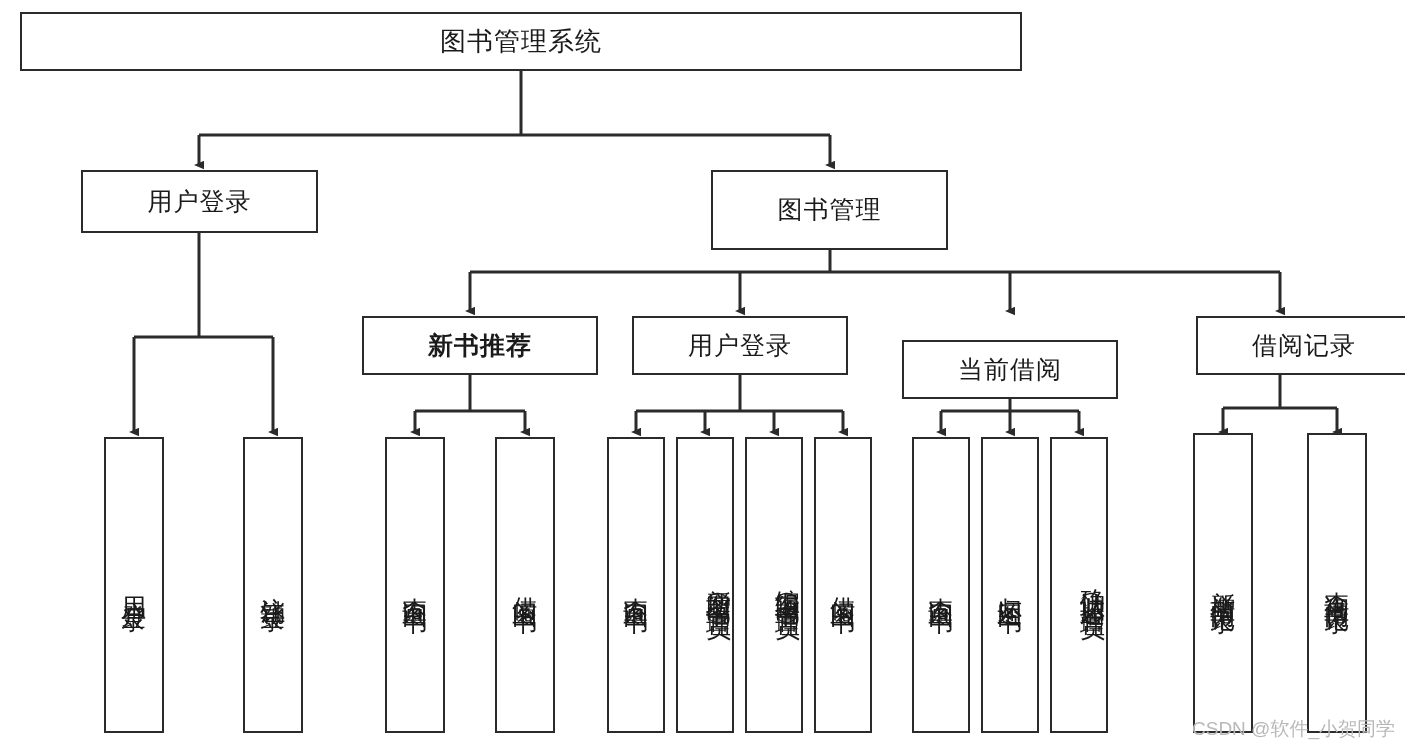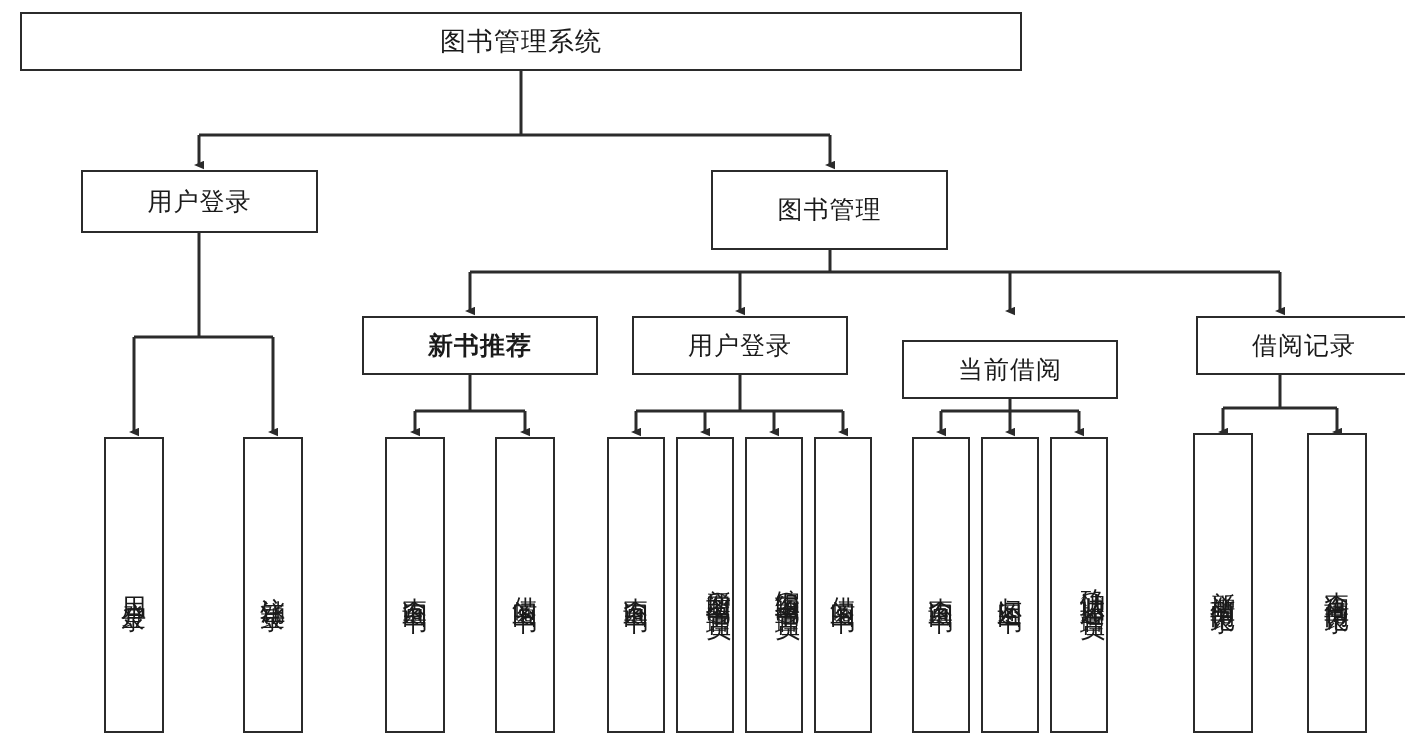--- a/index.html
+++ b/index.html
@@ -184,14 +184,15 @@
     <span>确认归还（管理员）</span>
   </div>
 
   <div class="node node-v pad-mid" style="left:1193px; top:433px; width:60px; height:300px;">
     <span>新增借阅记录</span>
   </div>
   <div class="node node-v pad-mid" style="left:1307px; top:433px; width:60px; height:300px;">
     <span>查询借阅记录</span>
   </div>
 
+  <div class="watermark">CSDN @软件_小贺同学</div>
 
 </div>
 
 </body></html>

